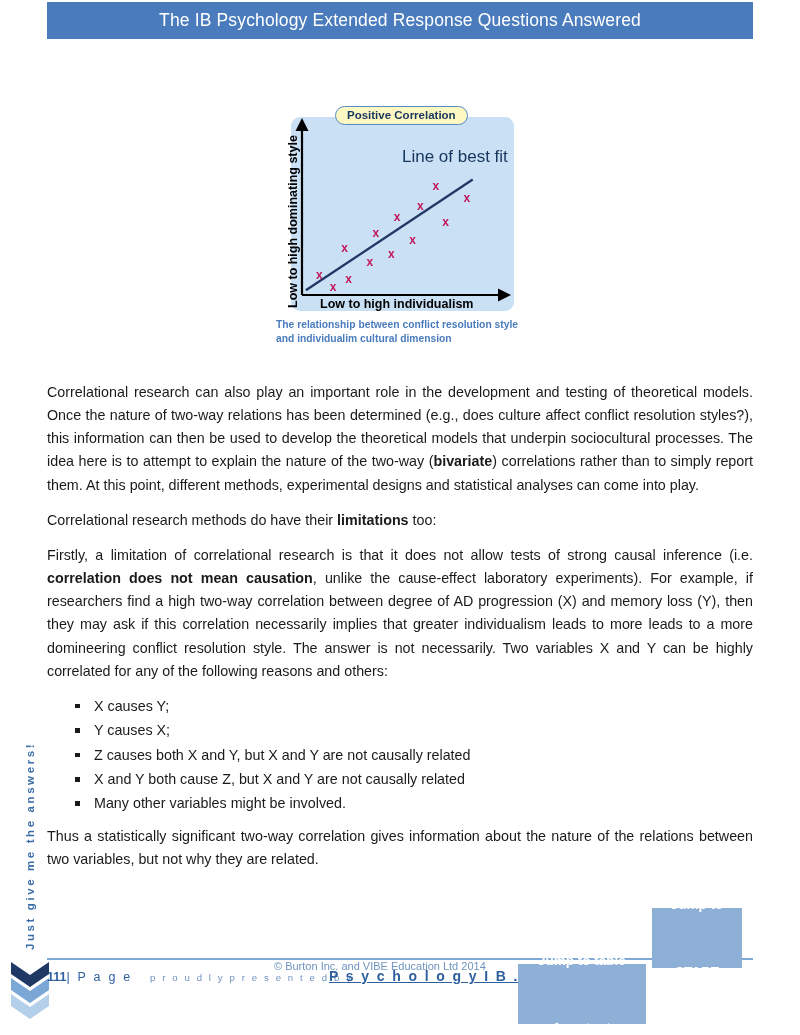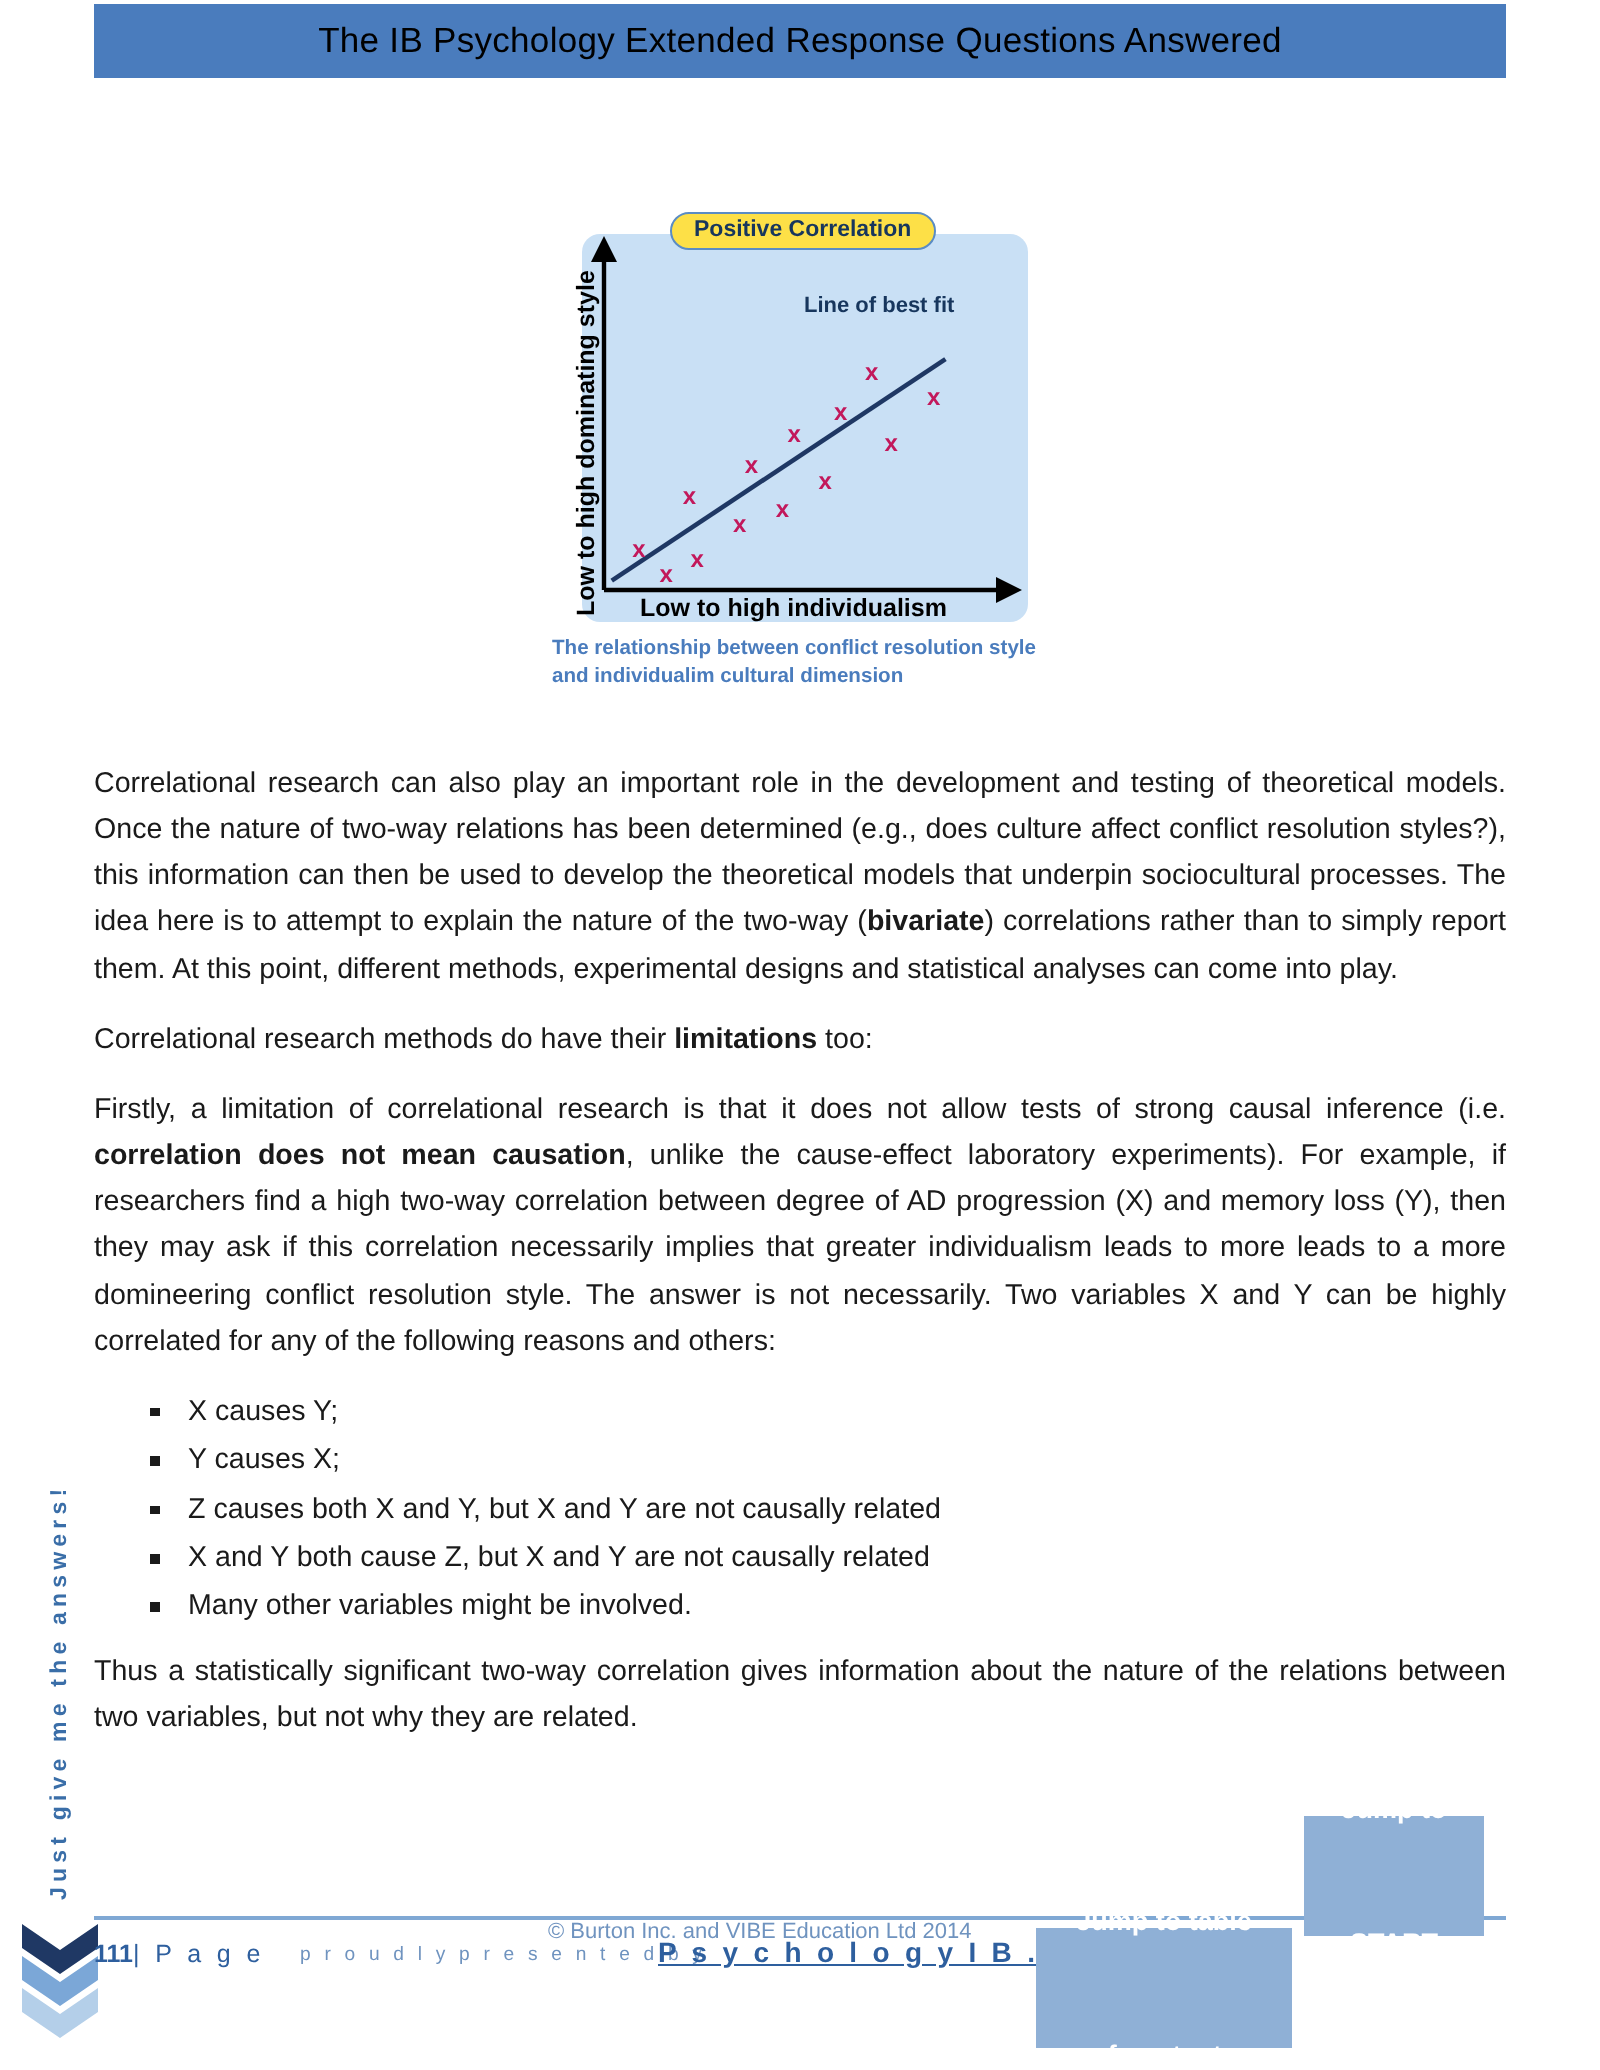--- a/index.html
+++ b/index.html
@@ -19,21 +19,21 @@
     left: 47px;
     top: 2px;
     width: 706px;
     height: 37px;
     background: #4a7cbd;
     display: flex;
     align-items: center;
     justify-content: center;
   }
   .header-title {
-    color: #000000;
+    color: #ffffff;
     font-size: 17.5px;
     letter-spacing: 0.15px;
     white-space: nowrap;
   }
 
   
   .side-tab {
     position: absolute;
     left: 4px;
     top: 660px;
@@ -67,21 +67,21 @@
     top: 14px;
     width: 223px;
     height: 194px;
     background: #c9e0f5;
     border-radius: 9px;
   }
   .chart-badge {
     position: absolute;
     left: 67px;
     top: 3px;
-    background: #fde047;
+    background: #fef9c3;
     border: 1.4px solid #5a8cc4;
     border-radius: 11px;
     padding: 2px 11px 3px 11px;
     color: #17365d;
     font-size: 11.5px;
     font-weight: bold;
     white-space: nowrap;
     z-index: 4;
   }
   .chart-svg {
@@ -111,22 +111,22 @@
     font-size: 12.5px;
     font-weight: bold;
     color: #000000;
     white-space: nowrap;
     z-index: 5;
   }
   .bestfit-label {
     position: absolute;
     left: 134px;
     top: 44px;
-    font-size: 11px;
-    font-weight: bold;
+    font-size: 17px;
+    font-weight: normal;
     color: #17365d;
     white-space: nowrap;
     z-index: 5;
   }
   .figure-caption {
     position: absolute;
     left: 8px;
     top: 215px;
     width: 262px;
     font-size: 10.3px;

